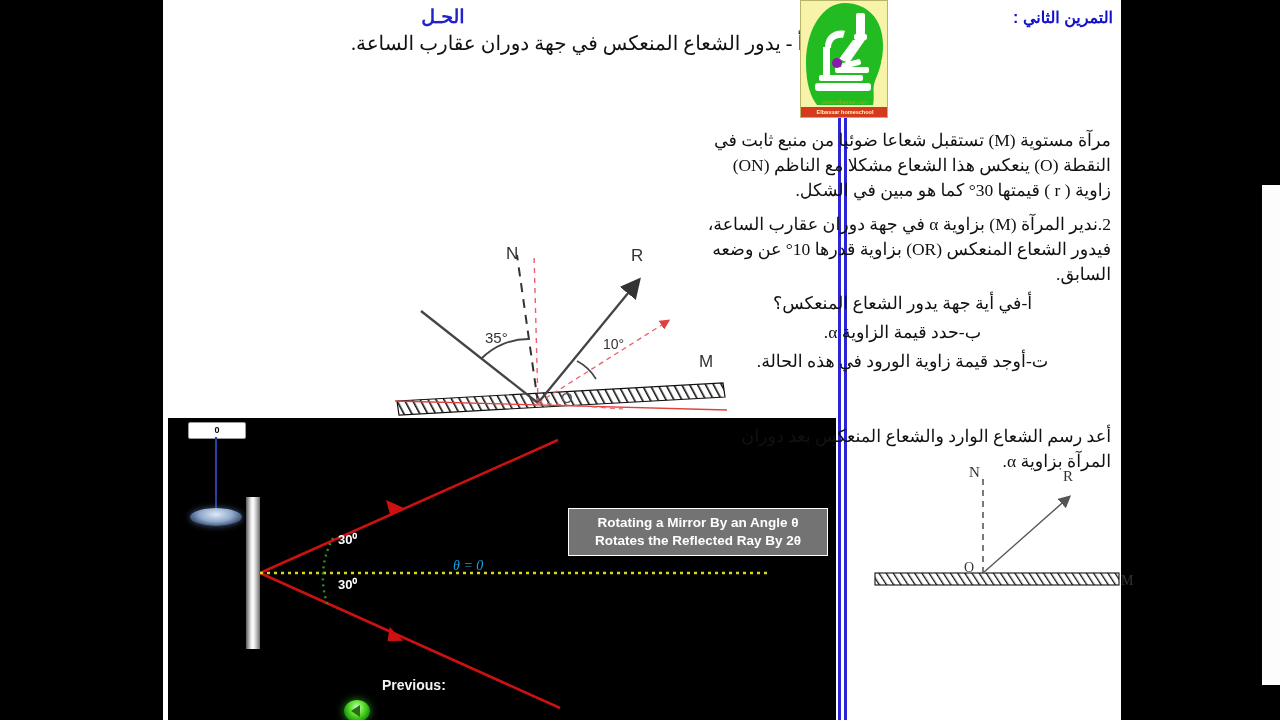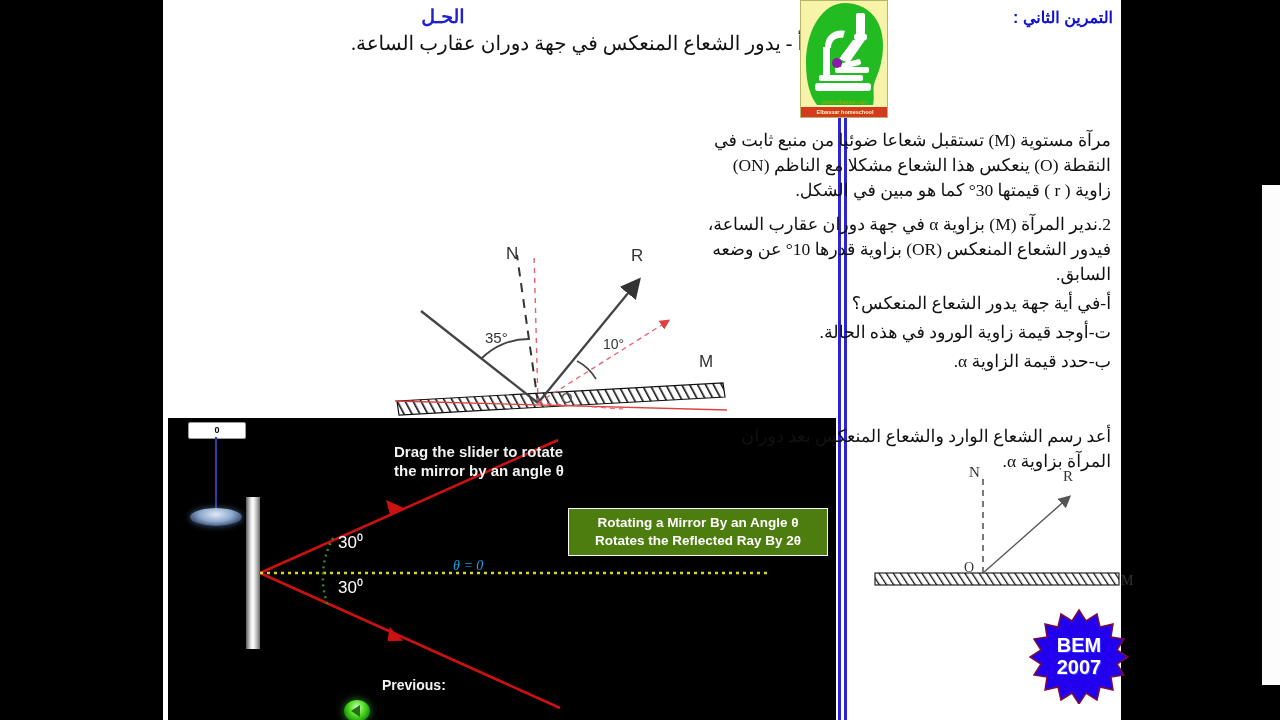--- a/index.html
+++ b/index.html
@@ -83,21 +83,21 @@
     line-height: 19px;
     white-space: pre-line;
   }
   #drag-hint { left: 226px; top: 24px; }
   #prev-label { left: 174px; top: 258px; font-size: 14px; padding-left: 40px; }
   .callout {
     position: absolute;
     left: 400px; top: 90px;
     width: 260px;
     border: 1px solid #ffffff;
-    background: #4d7c0f;
+    background: #737373;
     color: #ffffff;
     font-family: "Liberation Sans", sans-serif;
     font-weight: bold;
     font-size: 13.5px;
     line-height: 18px;
     padding: 5px 6px;
     text-align: center;
     box-sizing: border-box;
   }
   .theta-label {
@@ -105,22 +105,22 @@
     left: 285px; top: 140px;
     color: #0ea5e9;
     font-family: "Liberation Serif", serif;
     font-style: italic;
     font-size: 14px;
   }
   .deg-label {
     position: absolute;
     color: #ffffff;
     font-family: "Liberation Sans", sans-serif;
-    font-weight: normal;
-    font-size: 17px;
+    font-weight: bold;
+    font-size: 13px;
   }
   #deg-top  { left: 170px; top: 112px; }
   #deg-bot  { left: 170px; top: 157px; }
 
   
   #slider-box {
     position: absolute; left: 20px; top: 4px;
     width: 56px; height: 15px;
     background: #ffffff;
     border: 1px solid #9a9a9a;
@@ -185,21 +185,21 @@
     direction: rtl;
     text-align: right;
     font-size: 17.5px;
     line-height: 25px;
     color: #111;
   }
   #para-1 { top: 124px; }
   #para-2 { top: 208px; }
   #para-3 { top: 420px; }
   .ar-body p { margin: 4px; }
-  .ar-center { }
+  .ar-center { text-align: center; }
 
   
   #fig-right {
     position: absolute;
     left: 710px; top: 455px;
     width: 270px; height: 140px;
   }
 
   
   #bem-badge {
@@ -323,22 +323,20 @@
             <polygon points="236,90 218,82 222,96" fill="#cc1111"></polygon>
 
             <line x1="92" y1="155" x2="392" y2="290" stroke="#cc1111" stroke-width="2.6"></line>
             <polygon points="236,219 218,212 222,226" fill="#cc1111" transform="rotate(24 227 219)"></polygon>
 
             <line x1="92" y1="155" x2="600" y2="155" stroke="#d8d820" stroke-width="2.6" stroke-dasharray="3,4"></line>
 
             <path d="M 165 120 A 82 82 0 0 0 160 188" fill="none" stroke="#2f8f2f" stroke-width="2.4" stroke-dasharray="2,4"></path>
           </svg>
 
-          <div class="sim-text" id="drag-hint">Drag the slider to rotate
-the mirror by an angle θ</div>
 
           <div class="callout">Rotating a Mirror By an Angle θ
 Rotates the Reflected Ray By 2θ</div>
 
           <div class="deg-label" id="deg-top">30⁰</div>
           <div class="deg-label" id="deg-bot">30⁰</div>
 
           <div class="theta-label">θ = 0</div>
 
           <div class="sim-text" id="prev-label">Previous:</div>
@@ -356,22 +354,22 @@
 
       <div class="ex-title">التمرين الثاني :</div>
 
       <div class="ar-body" id="para-1">
         <p>مرآة مستوية (M) تستقبل شعاعا ضوئيا من منبع ثابت في النقطة (O) ينعكس هذا الشعاع مشكلا مع الناظم (ON) زاوية ( r ) قيمتها 30° كما هو مبين في الشكل.</p>
       </div>
 
       <div class="ar-body" id="para-2">
         <p>2.ندير المرآة (M) بزاوية α في جهة دوران عقارب الساعة، فيدور الشعاع المنعكس (OR) بزاوية قدرها 10° عن وضعه السابق.</p>
         <p class="ar-center">أ-في أية جهة يدور الشعاع المنعكس؟</p>
+        <p class="ar-center">ب-حدد قيمة الزاوية α.</p>
         <p class="ar-center">ت-أوجد قيمة زاوية الورود في هذه الحالة.</p>
-        <p class="ar-center">ب-حدد قيمة الزاوية α.</p>
       </div>
 
       <div class="ar-body" id="para-3">
         <p>أعد رسم الشعاع الوارد والشعاع المنعكس بعد دوران المرآة بزاوية α.</p>
       </div>
     </div>
 
     <svg id="fig-right" viewBox="0 0 270 140">
       <defs>
         <marker id="ah-thin" markerWidth="9" markerHeight="9" refX="7" refY="4.5" orient="auto">
@@ -388,29 +386,20 @@
       <line x1="110" y1="118" x2="110" y2="22" stroke="#333" stroke-width="1.3" stroke-dasharray="6,5"></line>
 
       <line x1="110" y1="118" x2="196" y2="42" stroke="#555" stroke-width="1.4" marker-end="url(#ah-thin)"></line>
 
       <text x="96" y="22" font-family="Liberation Serif, serif" font-size="15" fill="#333">N</text>
       <text x="190" y="26" font-family="Liberation Serif, serif" font-size="15" fill="#333">R</text>
       <text x="91" y="117" font-family="Liberation Serif, serif" font-size="14" fill="#333">O</text>
       <text x="248" y="130" font-family="Liberation Serif, serif" font-size="14" fill="#333">M</text>
     </svg>
 
-    <div id="bem-badge">
-      <svg viewBox="0 0 100 96" width="100" height="96">
-        <polygon fill="#2200ee" stroke="#7a0f3a" stroke-width="1.5" points="50,2 57,13 68,6 71,19 84,16 82,29 95,31 88,42 99,49 88,56 95,67 82,69 84,82 71,79 68,92 57,85 50,96 43,85 32,92 29,79 16,82 18,69 5,67 12,56 1,49 12,42 5,31 18,29 16,16 29,19 32,6 43,13"></polygon>
-      </svg>
-      <div id="bem-text">
-        <div>BEM</div>
-        <div>2007</div>
-      </div>
-    </div>
 
     <div id="logo">
       <svg viewBox="0 0 88 118" width="88" height="118">
 
         <path d="M44,2 C66,2 82,18 82,44 C82,60 78,70 74,80 C71,88 74,96 72,104 L16,104 C10,96 5,84 5,62 C5,28 22,2 44,2 Z" fill="#22bb22"></path>
 
         <path d="M82,42 C86,48 84,56 80,60 C84,64 82,72 78,76 L82,80 L82,42 Z" fill="#f7f3a8"></path>
 
         <g fill="#ffffff">
           <rect x="55" y="12" width="9" height="22" rx="2"></rect>

